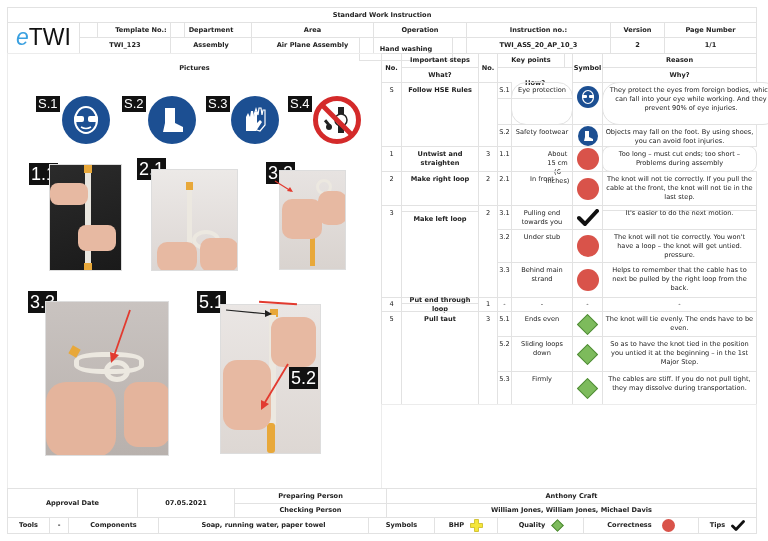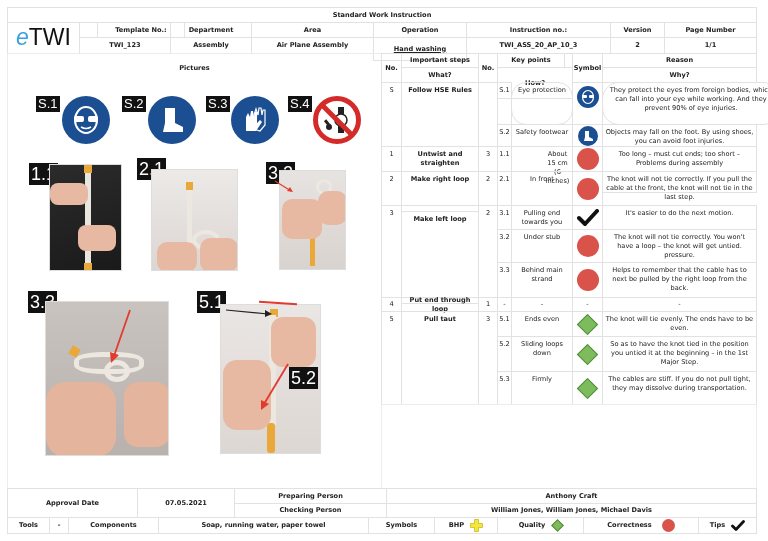--- a/index.html
+++ b/index.html
@@ -33,21 +33,21 @@
 <div class="cell bold" style="left:170px;top:22px;width:82px;height:16px;">Department</div>
 <div class="cell bold" style="left:251px;top:22px;width:123px;height:16px;">Area</div>
 <div class="cell bold" style="left:373px;top:22px;width:94px;height:16px;">Operation</div>
 <div class="cell bold" style="left:466px;top:22px;width:145px;height:16px;">Instruction no.:</div>
 <div class="cell bold" style="left:610px;top:22px;width:55px;height:16px;">Version</div>
 <div class="cell bold" style="left:664px;top:22px;width:93px;height:16px;">Page Number</div>
 
 <div class="cell bold" style="left:79px;top:37px;width:92px;height:17px;">TWI_123</div>
 <div class="cell bold" style="left:170px;top:37px;width:82px;height:17px;">Assembly</div>
 <div class="cell bold" style="left:251px;top:37px;width:123px;height:17px;">Air Plane Assembly</div>
-<div class="cell bold" style="left:373px;top:37px;width:94px;height:24px;text-decoration:underline;">Hand washing</div>
+<div class="cell bold" style="left:359px;top:37px;width:94px;height:24px;">Hand washing</div>
 <div class="cell bold" style="left:466px;top:37px;width:145px;height:17px;">TWI_ASS_20_AP_10_3</div>
 <div class="cell bold" style="left:610px;top:37px;width:55px;height:17px;">2</div>
 <div class="cell bold" style="left:664px;top:37px;width:93px;height:17px;">1/1</div>
 
 <div class="cell" style="left:7px;top:53px;width:375px;height:436px;border-color:#ececec;"></div>
 <div class="cell bold" style="left:7px;top:53px;width:375px;height:30px;border:none;">Pictures</div>
 
 <div class="label-black" style="left:36px;top:96px;">S.1</div>
 <div class="sign" style="left:62px;top:96px;">
   <svg width="34" height="34" viewBox="0 0 34 34">
@@ -177,31 +177,31 @@
 <div class="cell top" style="left:602px;top:124px;width:155px;height:23px;">Objects may fall on the foot. By using shoes, you can avoid foot injuries.</div>
 
 <div class="cell top" style="left:381px;top:146px;width:21px;height:26px;">1</div>
 <div class="cell top bold" style="left:401px;top:146px;width:78px;height:26px;">Untwist and straighten</div>
 <div class="cell top" style="left:478px;top:146px;width:20px;height:26px;">3</div>
 <div class="cell top" style="left:497px;top:146px;width:15px;height:26px;">1.1</div>
 <div class="cell top" style="left:511px;top:146px;width:62px;height:26px;padding-left:33px;">About 15 cm (6 inches)</div>
 <div class="cell" style="left:572px;top:146px;width:31px;height:26px;">
     <div class="circle-red"></div>
   </div>
-<div class="cell top" style="left:602px;top:146px;width:155px;height:26px;">Too long – must cut ends; too short – Problems during assembly</div>
+<div class="cell top" style="left:602px;top:146px;width:155px;height:26px;border-radius:8px;">Too long – must cut ends; too short – Problems during assembly</div>
 
 <div class="cell top" style="left:381px;top:171px;width:21px;height:35px;">2</div>
 <div class="cell top bold" style="left:401px;top:171px;width:78px;height:35px;">Make right loop</div>
 <div class="cell top" style="left:478px;top:171px;width:20px;height:35px;">2</div>
 <div class="cell top" style="left:497px;top:171px;width:15px;height:35px;">2.1</div>
 <div class="cell top" style="left:511px;top:171px;width:62px;height:35px;">In front</div>
 <div class="cell" style="left:572px;top:171px;width:31px;height:35px;">
     <div class="circle-red"></div>
   </div>
-<div class="cell top" style="left:602px;top:171px;width:155px;height:22px;">The knot will not tie correctly. If you pull the cable at the front, the knot will not tie in the last step.</div>
+<div class="cell top" style="left:602px;top:171px;width:155px;height:40px;">The knot will not tie correctly. If you pull the cable at the front, the knot will not tie in the last step.</div>
 
 <div class="cell top" style="left:381px;top:205px;width:21px;height:93px;">3</div>
 <div class="cell top bold" style="left:401px;top:205px;width:78px;height:93px;margin-top:6px;">Make left loop</div>
 <div class="cell top" style="left:478px;top:205px;width:20px;height:93px;">2</div>
 <div class="cell top" style="left:497px;top:205px;width:15px;height:25px;">3.1</div>
 <div class="cell top" style="left:511px;top:205px;width:62px;height:25px;">Pulling end towards you</div>
 <div class="cell" style="left:572px;top:205px;width:31px;height:25px;">
   <svg width="22" height="18" viewBox="0 0 22 18">
       <path d="M2 9 L8 15 L20 2" stroke="#111" stroke-width="4" fill="none" stroke-linecap="round" stroke-linejoin="round"></path>
     </svg>

